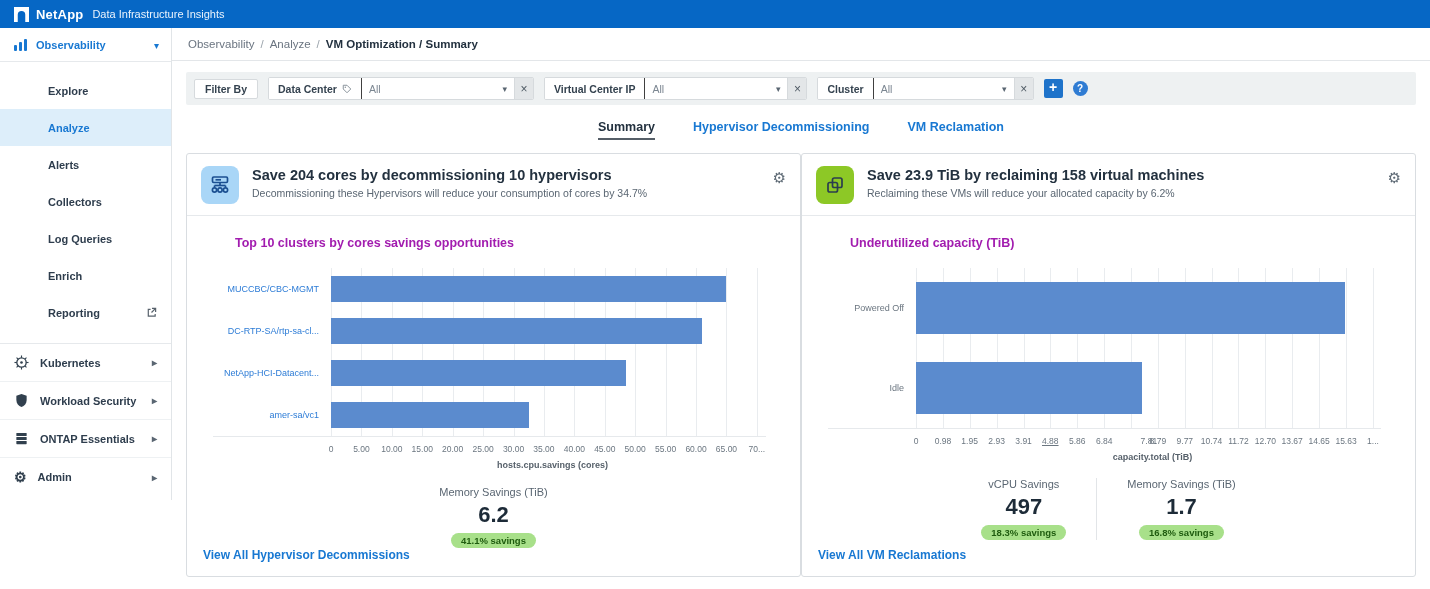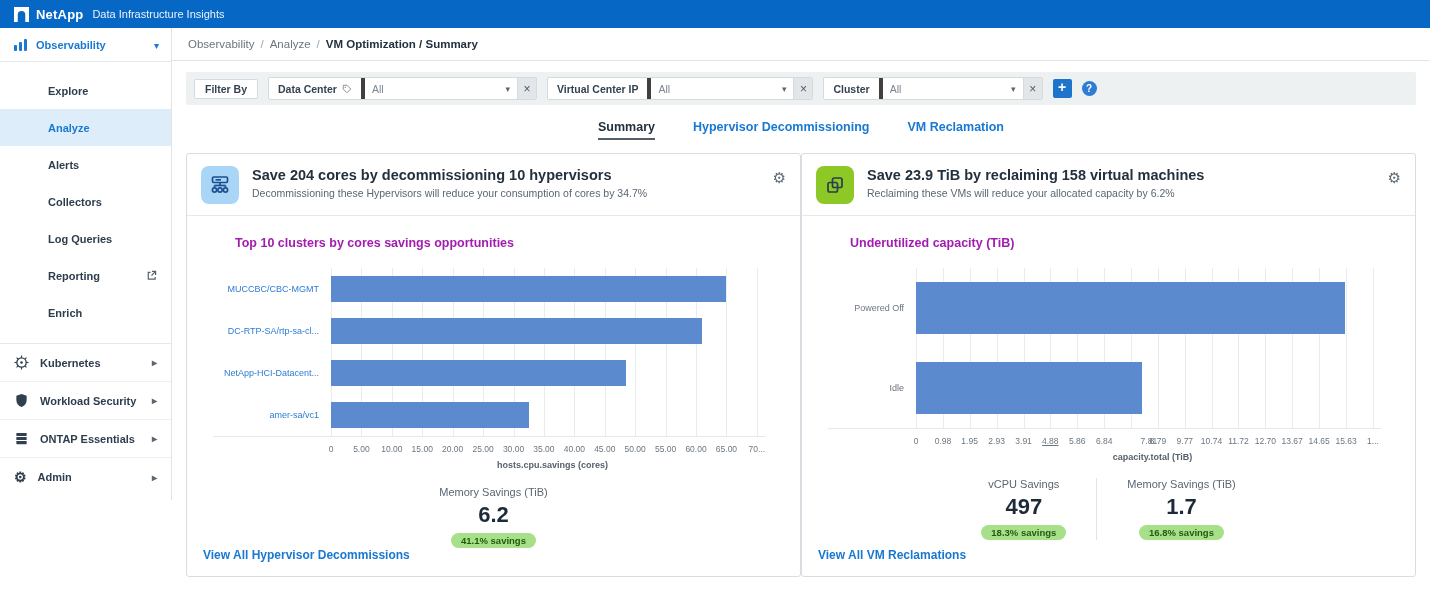--- a/index.html
+++ b/index.html
@@ -39,21 +39,21 @@
   .main { flex:1; min-width:0; }
   .breadcrumb { height:33px; border-bottom:1px solid #e3e6e9; display:flex; align-items:center; padding-left:16px; font-size:11.5px; gap:6px; }
   .breadcrumb .seg { color:#6a7480; cursor:pointer; }
   .breadcrumb .sep { color:#9aa3ab; }
   .breadcrumb .cur { font-weight:bold; color:#23313f; }
 
   
   .filterstrip { margin:11px 14px 0 14px; background:#eef1f2; border-radius:2px; padding:6px 8px; display:flex; align-items:center; gap:10px; height:33px; }
   .chip { background:#fff; border:1px solid #d6dadd; border-radius:2px; padding:3px 10px; font-size:10.5px; font-weight:bold; color:#34424f; }
   .fctrl { display:flex; align-items:stretch; height:23px; background:#fff; border:1px solid #d6dadd; border-radius:2px; overflow:hidden; }
-  .fctrl .flabel { display:flex; align-items:center; gap:5px; padding:0 9px; font-size:10.5px; font-weight:bold; color:#34424f; border-right:4px solid #404040; background:#fff; }
+  .fctrl .flabel { display:flex; align-items:center; gap:5px; padding:0 9px; font-size:10.5px; font-weight:bold; color:#34424f; border-right:1px solid #404040; background:#fff; }
   .fctrl .fval { display:flex; align-items:center; justify-content:space-between; padding:0 7px; font-size:10.5px; color:#7b8691; }
   .fctrl .fval .chev { color:#5a6672; font-size:9px; margin-left:8px; }
   .fctrl .fx { width:19px; display:flex; align-items:center; justify-content:center; background:#e3e6e8; border-left:1px solid #d6dadd; color:#4f5a64; font-size:12px; cursor:pointer; }
   .w-dc { width:152px; } .w-vc { width:142px; } .w-cl { width:140px; }
   .addbtn { width:19px; height:19px; background:#1e73ca; border-radius:2px; color:#fff; font-size:14px; line-height:17px; text-align:center; font-weight:bold; cursor:pointer; }
   .helpbtn { width:15px; height:15px; background:#2f7cd3; border-radius:50%; color:#fff; font-size:10px; line-height:15px; text-align:center; font-weight:bold; cursor:pointer; }
 
   
   .tabs { margin-top:15px; display:flex; justify-content:center; gap:38px; font-size:12.5px; font-weight:bold; }
   .tab { color:#1878d2; cursor:pointer; padding-bottom:4px; }
@@ -129,32 +129,32 @@
       <div class="sub-item">
           <span>Alerts</span>
         </div>
       <div class="sub-item">
           <span>Collectors</span>
         </div>
       <div class="sub-item">
           <span>Log Queries</span>
         </div>
       <div class="sub-item">
+          <span>Enrich</span>
+        </div>
+      <div class="sub-item">
         <span>Reporting</span>
         <span class="ext">
           <svg width="11" height="11" viewBox="0 0 12 12" fill="none" stroke="#57616b" stroke-width="1.3">
             <path d="M5 2.5 H2.5 V10 H10 V7.5"></path>
               <path d="M6.5 1.5 H10.5 V5.5"></path>
               <path d="M10.2 1.8 L6 6"></path>
           </svg>
         </span>
       </div>
-      <div class="sub-item">
-          <span>Enrich</span>
-        </div>
     </div>
     <div class="side-groups">
       <div class="side-group">
         <svg width="15" height="15" viewBox="0 0 16 16">
           <circle cx="8" cy="8" r="5" fill="none" stroke="#31404e" stroke-width="1.4"></circle>
           <circle cx="8" cy="8" r="1.4" fill="#31404e"></circle>
           <g stroke="#31404e" stroke-width="1.2">
             <line x1="8" y1="0.5" x2="8" y2="3"></line>
               <line x1="8" y1="13" x2="8" y2="15.5"></line>
             <line x1="0.5" y1="8" x2="3" y2="8"></line>

